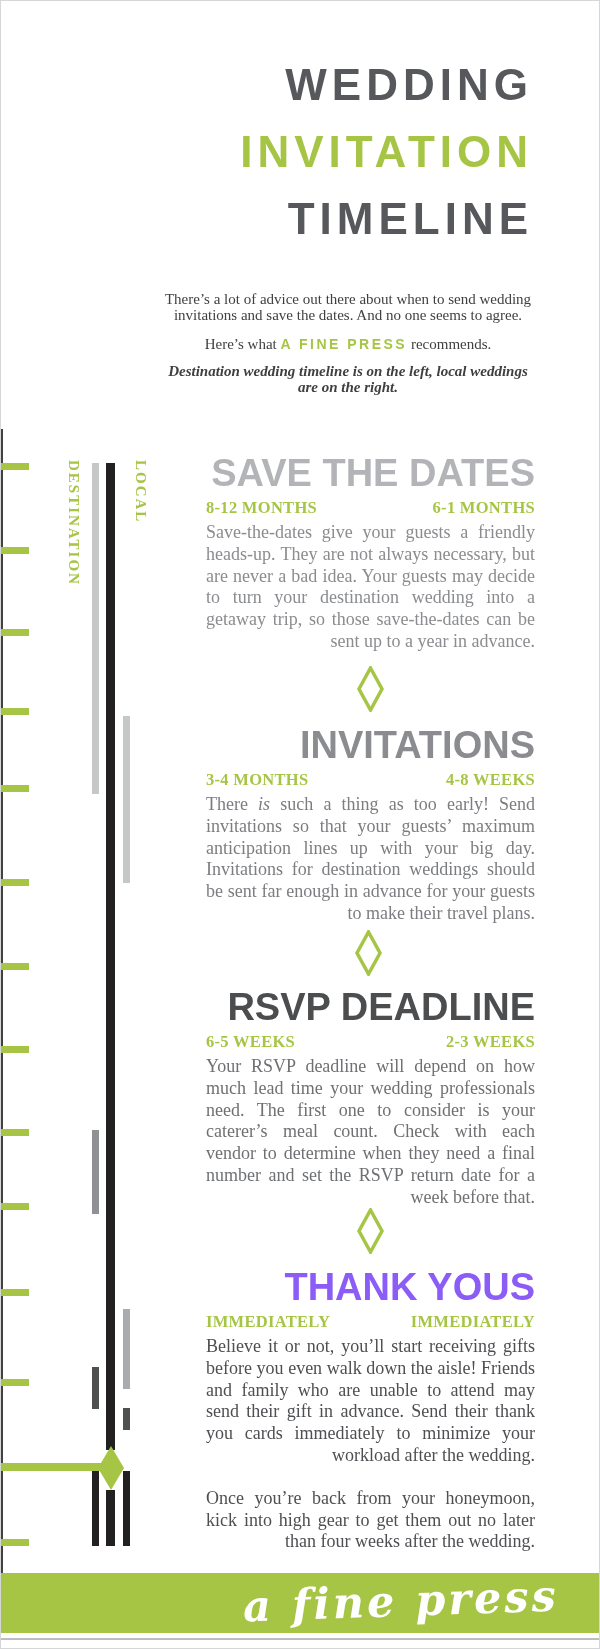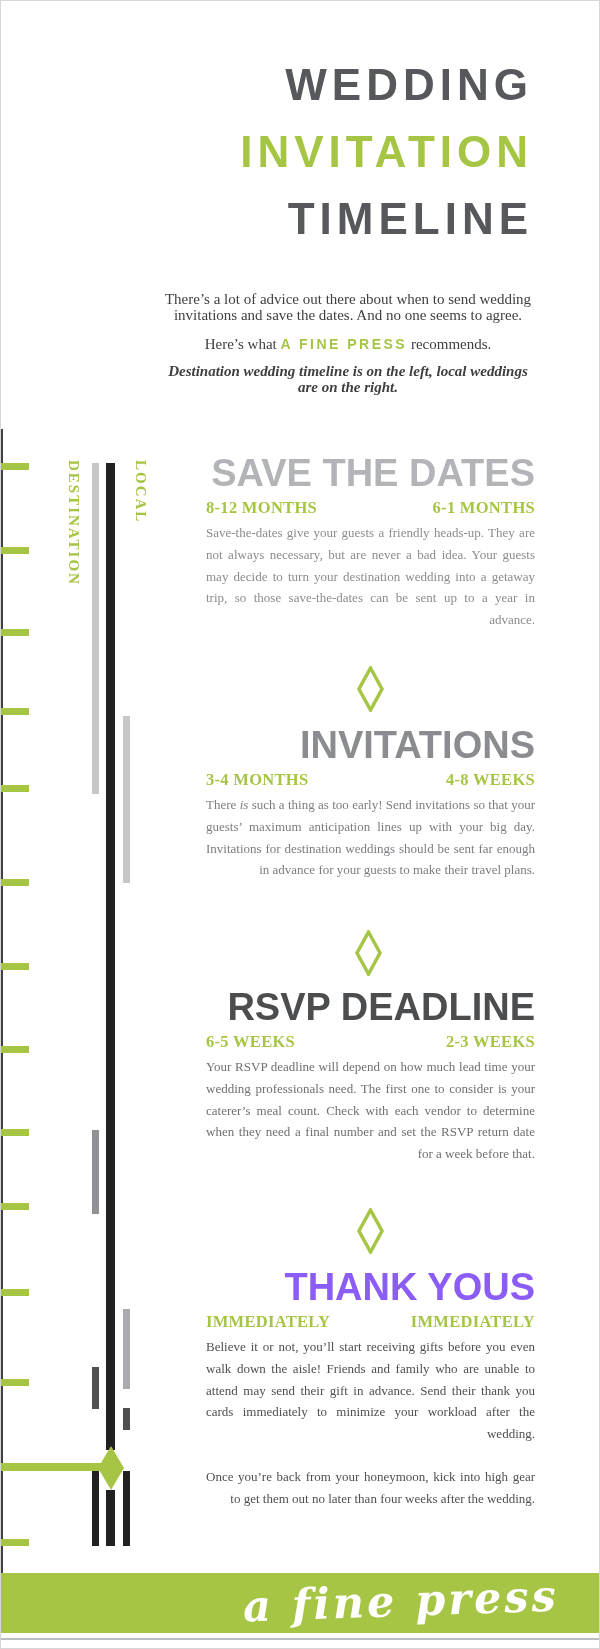--- a/index.html
+++ b/index.html
@@ -47,21 +47,21 @@
   }
   .h-save{color:#b2b4b7;}
   .h-inv{color:#8a8c8f;text-align:right;}
   .h-rsvp{color:#4c4d4f;}
   .h-ty{color:#8b5cf6;}
   .times{
     display:flex;justify-content:space-between;margin-top:5px;
     font-weight:700;font-size:16.5px;letter-spacing:0.3px;color:#a6c544;
   }
   .body{
-    margin:4px 0 0 0;font-size:13px;line-height:21.8px;
+    margin:4px 0 0 0;font-size:18px;line-height:21.8px;
     text-align:justify;text-align-last:right;
   }
   .b-save{color:#8a8c8f;}
   .b-inv{color:#7b7d80;}
   .b-rsvp{color:#6e7073;}
   .b-ty{color:#4e4f52;}
   .body2{margin-top:21px;}
   
   .footer-bar{position:absolute;left:0;top:1572px;width:600px;height:60px;background:#a6c544;}
   .logo{

